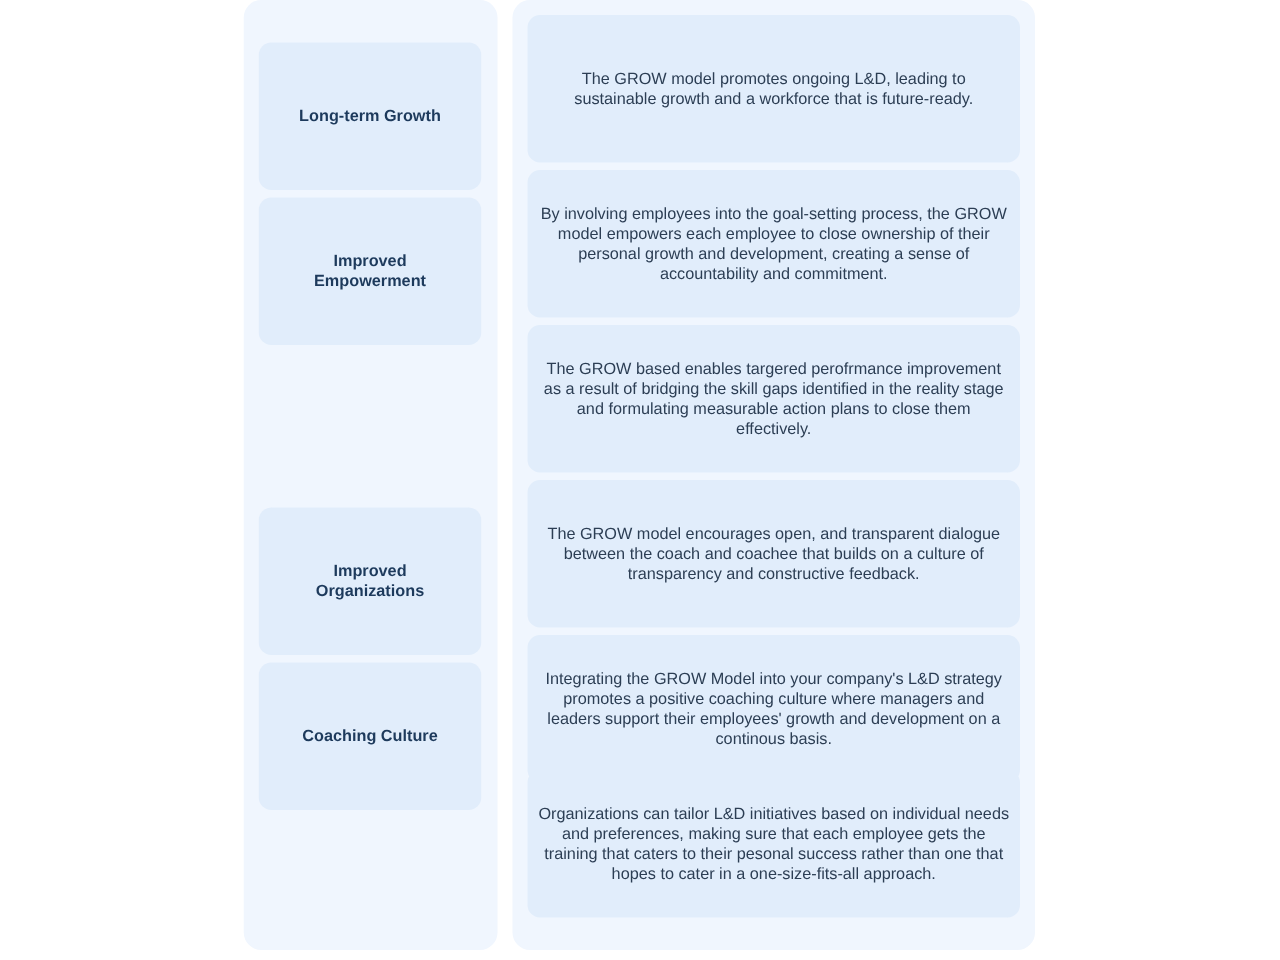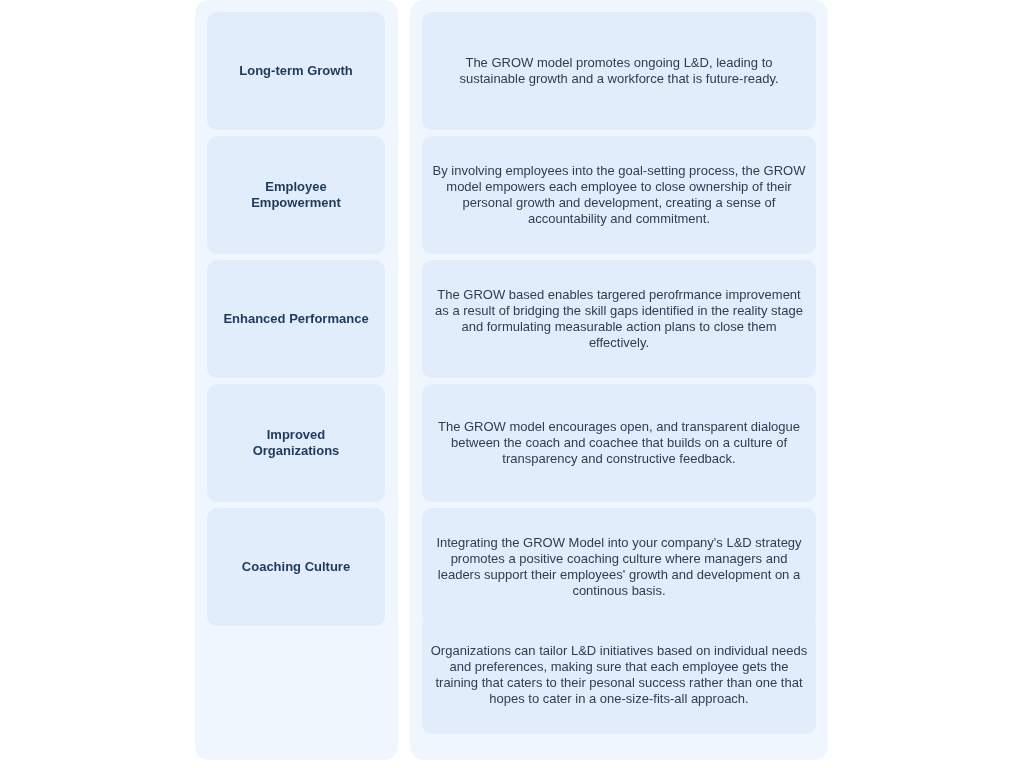--- a/index.html
+++ b/index.html
@@ -13,42 +13,39 @@
     background: #f0f6fe; border-radius: 14px;
   }
   #left-panel { left: 195px; width: 203px; }
   #right-panel { left: 410px; width: 418px; }
   .card {
     position: absolute; height: 118px;
     background: #e1edfb; border-radius: 10px;
     display: flex; align-items: center; justify-content: center;
     text-align: center; box-sizing: border-box;
   }
-  .label-card { left: 12px; width: 178px; padding: 0 8px; }
+  .label-card { left: 12px; width: 178px; padding: 0 8px; margin-top: 22px; }
   .desc-card { left: 12px; width: 394px; padding: 12px 8px; }
   .label {
     font-weight: bold; font-size: 13px; line-height: 16px;
     color: #1d3a5c;
   }
   .desc {
     font-size: 13px; line-height: 16px; color: #2c3e54;
   }
 </style>
 </head>
 <body>
 
 <div class="panel" id="left-panel">
   <div class="card label-card" style="top:12px">
     <span class="label">Long-term Growth</span>
   </div>
   <div class="card label-card" style="top:136px">
-    <span class="label" style="display:block;width:110px">Employee Empowerment</span>
-  </div>
-  <div class="card label-card" style="top:260px">
-    <span class="label">Enhanced Performance</span>
+    <span class="label" style="display:block;width:110px">Improved Empowerment</span>
   </div>
   <div class="card label-card" style="top:384px">
     <span class="label" style="display:block;width:110px">Improved Organizations</span>
   </div>
   <div class="card label-card" style="top:508px">
     <span class="label">Coaching Culture</span>
   </div>
 </div>
 
 <div class="panel" id="right-panel">

